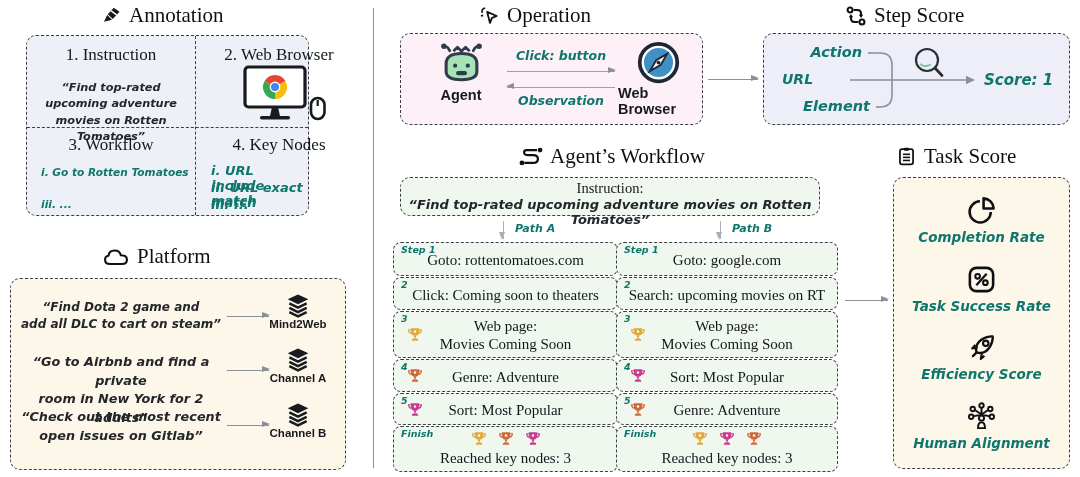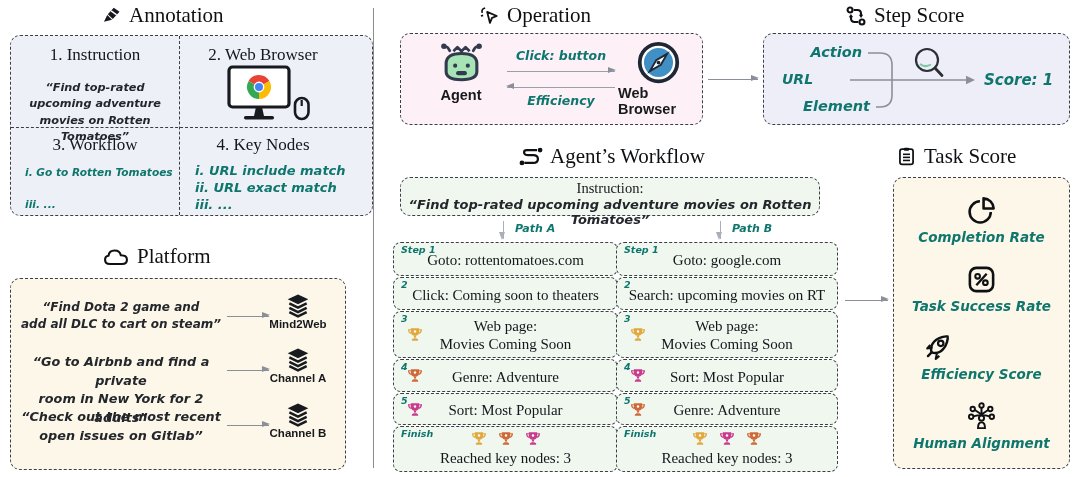--- a/index.html
+++ b/index.html
@@ -52,21 +52,21 @@
 
   <div class="hdr" style="left:99px; top:3px;">
     <svg viewBox="0 0 24 24" width="23" height="23">
       <path d="M9.2 10.8 L15.4 3.8 L21.4 8.2 L14.4 15.6 Z" fill="#15181d"></path>
       <line x1="12.6" y1="7.2" x2="18.4" y2="11.4" stroke="#ffffff" stroke-width="1.5"></line>
       <path d="M8.6 11.6 L13.6 16.4 L5.2 18.6 Z" fill="#15181d"></path>
     </svg>
     <span>Annotation</span>
   </div>
 
-  <div class="abs dashed ann-grid" style="left:10px; top:35px; width:363px; height:181px;">
+  <div class="abs dashed ann-grid" style="left:26px; top:35px; width:283px; height:181px;">
     <div class="abs" style="left:168px; top:0; bottom:0; border-left:1.5px dashed #3a3f47;"></div>
     <div class="abs" style="top:91px; left:0; right:0; border-top:1.5px dashed #3a3f47;"></div>
 
     <div class="abs serif center" style="left:0; top:9px; width:168px; font-size:17px;">1. Instruction</div>
     <div class="abs quote center pre" style="left:6px; top:44px; width:156px; font-size:11.3px; line-height:1.45;">“Find top-rated upcoming adventure
 movies on Rotten Tomatoes”</div>
 
     <div class="abs serif center" style="left:168px; top:9px; width:168px; font-size:17px;">2. Web Browser</div>
     <svg class="abs" style="left:202px; top:29px;" viewBox="0 0 100 60" width="100" height="60">
       <rect x="16" y="2" width="60" height="40" rx="3.5" fill="#ffffff" stroke="#171a1f" stroke-width="3.2"></rect>
@@ -163,21 +163,21 @@
         <circle cx="19" cy="29.5" r="2.3" fill="#323a4d"></circle>
           <circle cx="33" cy="29.5" r="2.3" fill="#323a4d"></circle>
         <rect x="20" y="35.5" width="12" height="4.6" rx="2.3" fill="#323a4d"></rect>
       </svg>
       <span style="font-weight:700; font-size:14.5px; color:#17191d; margin-top:1px;">Agent</span>
     </div>
 
     <div class="abs itlabel center" style="left:102px; top:14px; width:116px; font-size:12.5px;">Click: button</div>
     <div class="harrow" style="left:106px; top:37px; width:108px; border-color:#9aa0aa;"></div>
     <div class="harrow harrow-left" style="left:106px; top:53px; width:108px; border-color:#9aa0aa;"></div>
-    <div class="abs itlabel center" style="left:102px; top:59px; width:116px; font-size:12.5px;">Efficiency</div>
+    <div class="abs itlabel center" style="left:102px; top:59px; width:116px; font-size:12.5px;">Observation</div>
 
     <div class="abs" style="left:217px; top:6px; width:80px; display:flex; flex-direction:column; align-items:center;">
       <svg viewBox="0 0 48 48" width="45" height="45">
         <circle cx="24" cy="24" r="20" fill="#ffffff" stroke="#1e2733" stroke-width="4"></circle>
         <circle cx="24" cy="24" r="15.5" fill="#4090c6"></circle>
         <g transform="rotate(45 24 24)">
           <polygon points="24,11 27.5,24 24,37 20.5,24" fill="#ffffff" stroke="#1e2733" stroke-width="2"></polygon>
         </g>
         <circle cx="24" cy="24" r="2" fill="#1e2733"></circle>
       </svg>
@@ -444,21 +444,21 @@
     </div>
     <div style="display:flex; flex-direction:column; align-items:center; gap:3px;">
       <svg viewBox="0 0 24 24" width="31" height="31">
         <rect x="3" y="3" width="18" height="18" rx="5" fill="none" stroke="#0e1013" stroke-width="2"></rect>
         <circle cx="9" cy="9.5" r="1.8" fill="none" stroke="#0e1013" stroke-width="1.6"></circle>
         <circle cx="15" cy="14.5" r="1.8" fill="none" stroke="#0e1013" stroke-width="1.6"></circle>
         <line x1="8" y1="16.5" x2="16" y2="7.5" stroke="#0e1013" stroke-width="1.8"></line>
       </svg>
       <span class="itlabel" style="font-size:13.5px;">Task Success Rate</span>
     </div>
-    <div style="display:flex; flex-direction:column; align-items:flex-start; gap:3px;">
+    <div style="display:flex; flex-direction:column; align-items:center; gap:3px;">
       <svg viewBox="0 0 24 24" width="31" height="31">
         <path d="M8.2 15.8 C6.6 11.2 9.3 6.2 16.2 4 C18.3 3.4 19.9 3.3 20.6 3.5 C20.8 4.2 20.7 5.8 20.1 7.9 C17.9 14.8 12.9 17.5 8.2 15.8 Z" fill="none" stroke="#0e1013" stroke-width="1.9" stroke-linejoin="round"></path>
         <circle cx="15.3" cy="8.8" r="2.1" fill="none" stroke="#0e1013" stroke-width="1.7"></circle>
         <path d="M8.2 15.8 L5.4 18.6" stroke="#0e1013" stroke-width="1.9" stroke-linecap="round"></path>
         <path d="M9 11.9 L4.8 12.8 L7.2 10" fill="none" stroke="#0e1013" stroke-width="1.6" stroke-linejoin="round"></path>
         <path d="M12.3 16.7 L11.4 20.9 L14.2 18.5" fill="none" stroke="#0e1013" stroke-width="1.6" stroke-linejoin="round"></path>
       </svg>
       <span class="itlabel" style="font-size:13.5px;">Efficiency Score</span>
     </div>
     <div style="display:flex; flex-direction:column; align-items:center; gap:3px;">

